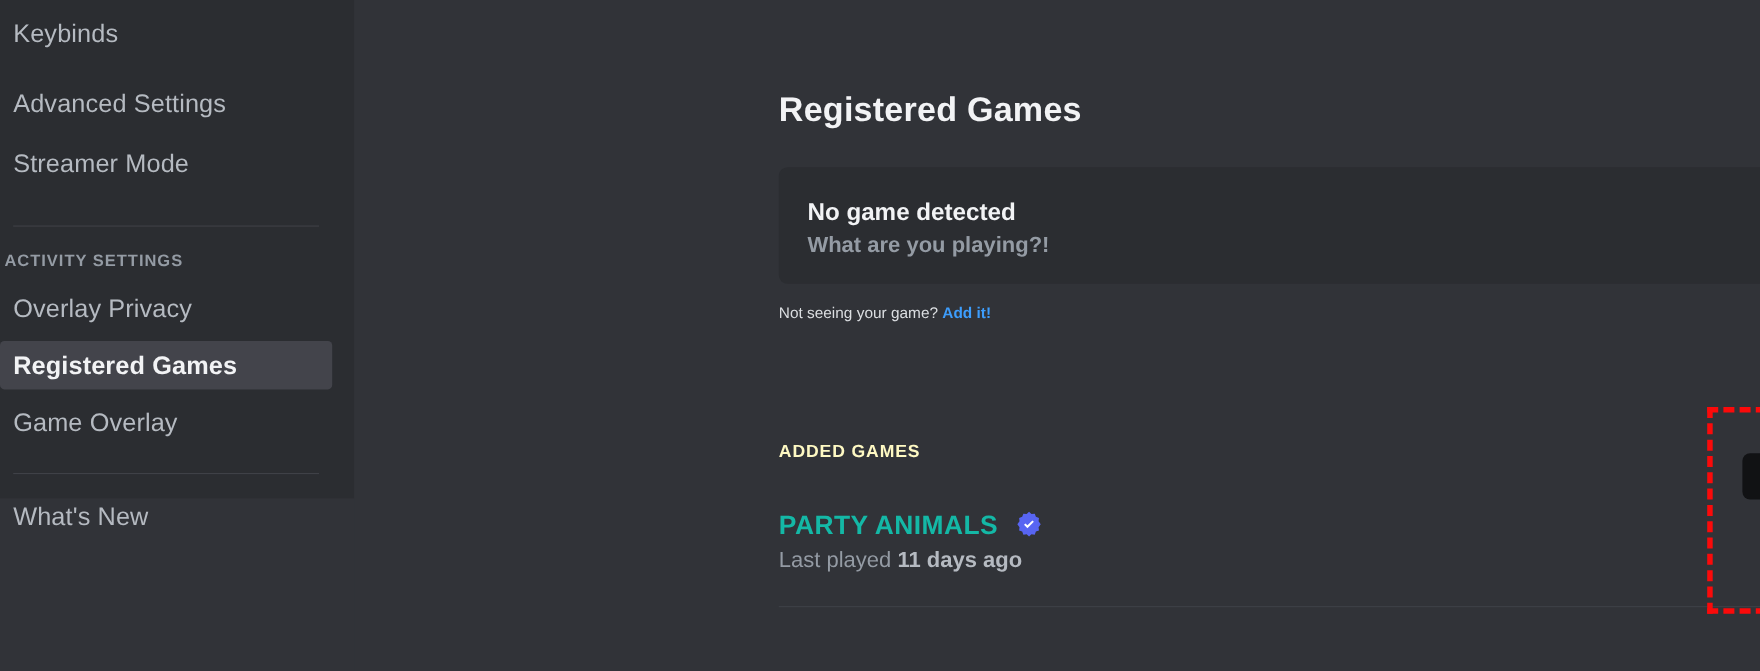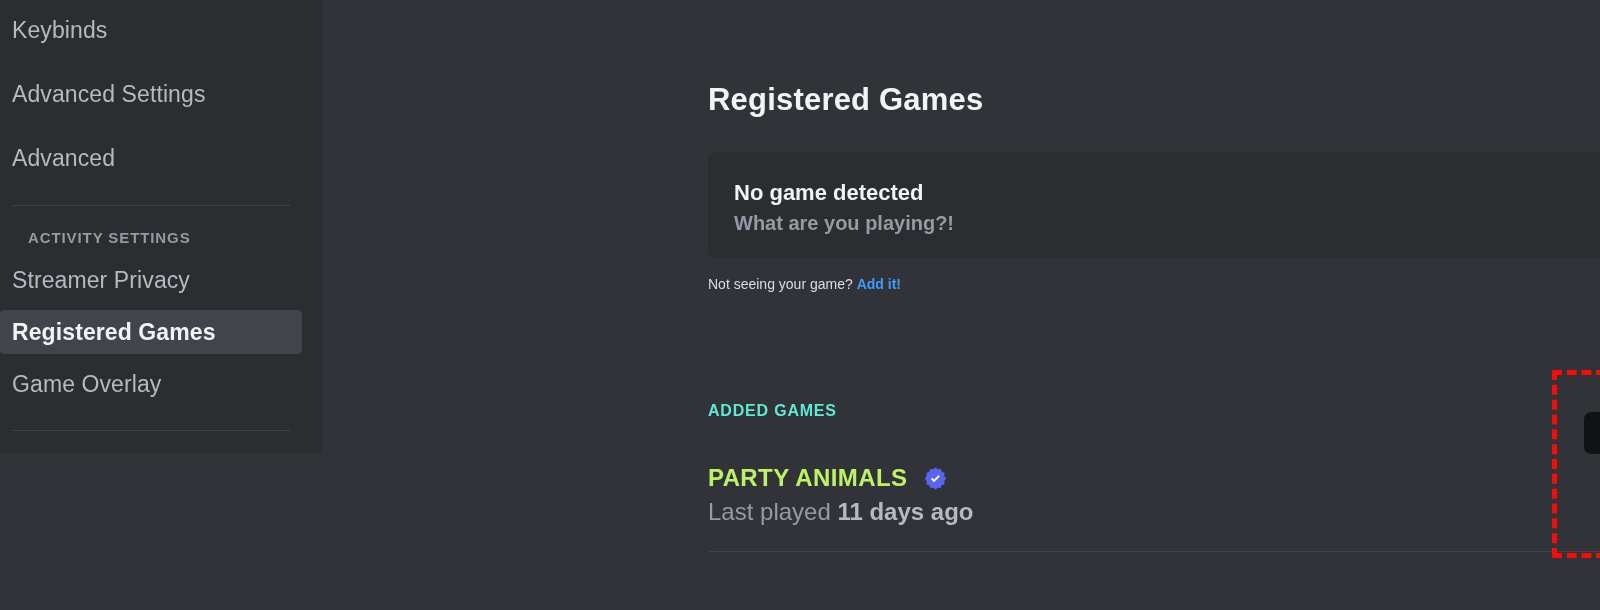--- a/index.html
+++ b/index.html
@@ -41,21 +41,21 @@
     height:1px;
     background:#3f4147;
     margin:0 20px 0 12px;
     width:278px;
   }
   .nav-heading {
     font-size:15px;
     font-weight:700;
     letter-spacing:0.9px;
     color:#949ba4;
-    padding-left:28px;
+    padding-left:4px;
     display:flex; align-items:center;
     height:34px;
   }
 
   
   .main {
     position:relative;
     flex:1;
     height:610px;
     background:#313338;
@@ -96,38 +96,38 @@
   .addline .lnk {
     color:#3d9dfc;
     font-weight:600;
     cursor:pointer;
   }
   .section-heading {
     position:absolute;
     left:386px; top:402px;
     font-size:16px; font-weight:700;
     letter-spacing:0.8px;
-    color:#5eead4;
+    color:#fef9c3;
   }
   .game-name {
     position:absolute;
     left:386px; top:464px;
     font-size:24px; font-weight:700;
-    color:#bef264;
+    color:#14b8a6;
     letter-spacing:0.4px;
-    display:flex; align-items:center; gap:16px;
+    display:flex; align-items:flex-start; gap:16px;
   }
   .verified-badge {
     display:inline-flex; align-items:center; justify-content:center;
     width:25px; height:25px;
   }
   .game-sub {
     position:absolute;
     left:386px; top:498px;
-    font-size:24px;
+    font-size:20px;
     color:#949ba4;
   }
   .game-sub b { color:#b5bac1; font-weight:700; }
   .row-divider {
     position:absolute;
     left:386px; top:551px;
     width:1052px; height:1px;
     background:#3f4147;
   }
 
@@ -175,50 +175,53 @@
 
     <div class="nav-item">
       <span>Keybinds</span>
     </div>
     <div style="height:10px"></div>
     <div style="height:10px"></div>
     <div class="nav-item">
       <span>Advanced Settings</span>
     </div>
     <div style="height:10px"></div>
-    <div style="height:10px"></div>
-    <div class="nav-item">
-      <span>Advanced</span>
-    </div>
+    <div class="nav-item">
+      <span>Streamer Mode</span>
+    </div>
+    <div style="height:10px"></div>
 
     <div style="height:25px"></div>
     <div class="nav-divider"></div>
     <div style="height:14px"></div>
 
     <div class="nav-heading">
       <span>ACTIVITY SETTINGS</span>
     </div>
 
     <div style="height:4px"></div>
     <div class="nav-item">
-      <span>Streamer Privacy</span>
+      <span>Overlay Privacy</span>
     </div>
     <div style="height:8px"></div>
     <div class="nav-item selected">
       <span>Registered Games</span>
     </div>
     <div style="height:8px"></div>
     <div class="nav-item">
       <span>Game Overlay</span>
     </div>
 
     <div style="height:24px"></div>
     <div class="nav-divider"></div>
     <div style="height:16px"></div>
 
+    <div class="nav-item">
+      <span>What's New</span>
+    </div>
   </nav>
 
   <main class="main">
 
     <h1 class="page-title">Registered Games</h1>
 
     <section class="detect-card">
       <div class="detect-title">No game detected</div>
       <div class="detect-sub">What are you playing?!</div>
     </section>

